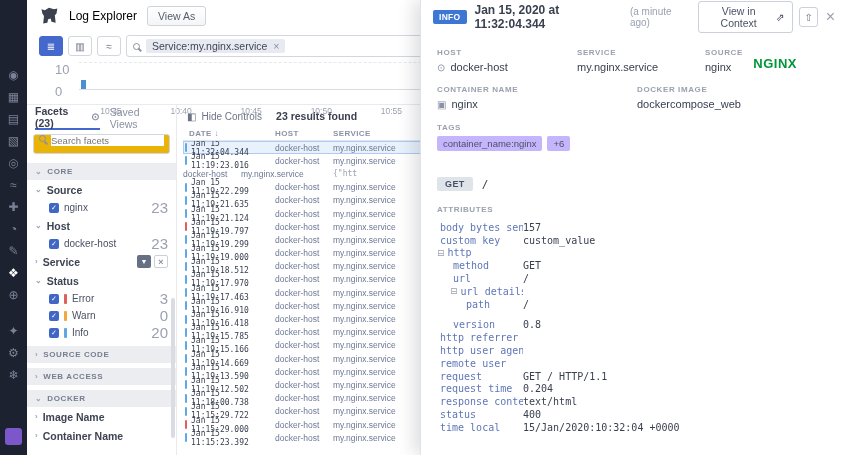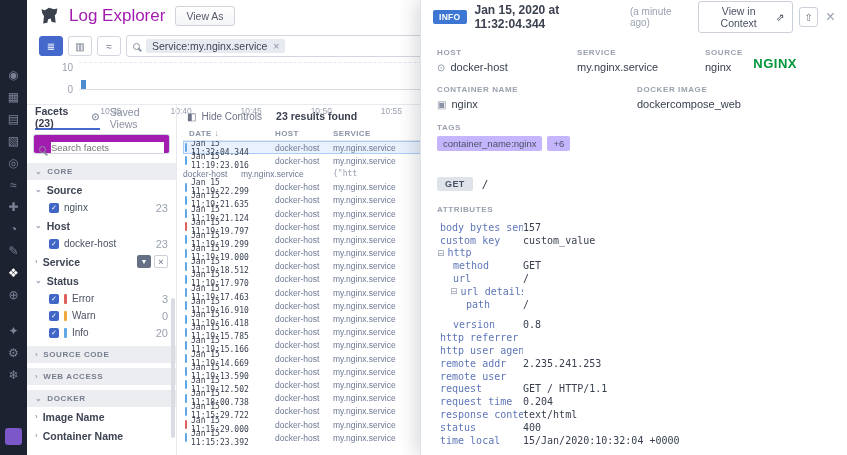--- a/index.html
+++ b/index.html
@@ -11,36 +11,36 @@
   .rail{width:27px;background:#1d2230;display:flex;flex-direction:column;align-items:center;padding-top:64px;flex:none}
   .nav-icon{width:27px;height:22px;display:flex;align-items:center;justify-content:center;color:#7c8296;font-size:12px;cursor:pointer}
   .nav-icon.active{color:#ffffff}
   .rail-bottom{margin-top:14px}
   .avatar{width:17px;height:17px;background:#7b57c9;border-radius:3px;margin-top:auto;margin-bottom:10px;cursor:pointer}
 
   
   .main{flex:1;display:flex;flex-direction:column;min-width:0}
   .app-header{height:32px;display:flex;align-items:center;padding-left:12px;gap:10px;flex:none}
   .logo{display:flex;align-items:center}
-  .title{font-size:17px;color:#a21caf}
+  .title{font-size:12px;color:#000000}
   .save-as{border:1px solid #d0d3da;border-radius:3px;padding:3px 10px;font-size:10.5px;color:#565c6b;background:linear-gradient(#ffffff,#f4f5f7);cursor:pointer}
 
   .toolbar{height:28px;display:flex;align-items:center;padding:0 8px 0 12px;gap:5px;flex:none}
   .vbtn{width:24px;height:20px;border:1px solid #d3d6de;border-radius:3px;display:flex;align-items:center;justify-content:center;font-size:10px;color:#6d7487;background:#fff;cursor:pointer}
   .vbtn.active{background:#4468cc;border-color:#4468cc;color:#fff}
   .searchbox{flex:1;height:22px;border:1px solid #d3d6de;border-radius:3px;display:flex;align-items:center;padding:0 6px;gap:6px;background:#fff}
   .mag{width:7px;height:7px;border:1.5px solid #8a91a2;border-radius:50%;position:relative;flex:none}
   .mag::after{content:"";position:absolute;width:4px;height:1.5px;background:#8a91a2;transform:rotate(45deg);right:-3px;bottom:-2px}
   .chip{background:#e7eaf1;border-radius:2px;padding:1px 6px;font-size:10.5px;color:#3f4656;display:flex;gap:6px;align-items:center}
   .chip .x{color:#8a91a2;cursor:pointer}
 
   
   .chartzone{height:44px;position:relative;padding:2px 6px 0 52px;flex:none}
   .plot{height:28px;border-bottom:1px solid #d9dce3;border-top:1px dashed #e6e8ee;position:relative}
-  .ylab{position:absolute;left:28px;width:18px;text-align:right;font-size:10px;color:#9aa1b0}
+  .ylab{position:absolute;left:28px;width:18px;font-size:13px;color:#9aa1b0}
   .ylab.top{top:2px}.ylab.bot{top:24px}
   .chart-bar{position:absolute;bottom:0;left:2px;width:5px;height:9px;background:#4e8ed0}
   .xticks{position:relative;height:12px;font-size:8.5px;color:#9aa1b0}
   .xticks span{position:absolute;top:16px}
   .xticks span:nth-of-type(1){left:2.8%}
   .xticks span:nth-of-type(2){left:12%}
   .xticks span:nth-of-type(3){left:21.2%}
   .xticks span:nth-of-type(4){left:30.4%}
   .xticks span:nth-of-type(5){left:39.6%}
   .xticks span:nth-of-type(6){left:48.8%}
@@ -48,34 +48,34 @@
   
   .content{flex:1;display:flex;min-height:0;border-top:1px solid #e8eaef}
 
   
   .facets{width:150px;border-right:1px solid #e8eaef;display:flex;flex-direction:column;flex:none;position:relative;overflow:hidden}
   .ftabs{display:flex;align-items:stretch;height:25px;padding:0 8px;gap:10px;font-size:10.5px;flex:none}
   .ftab{display:flex;align-items:center;gap:4px;cursor:pointer}
   .ftab.active{color:#3a4050;font-weight:bold;border-bottom:2px solid #4468cc}
   .ftab.inactive{color:#8a91a2}
   .eye{color:#8a91a2;font-size:10px}
-  .fsearch{margin:4px 6px;height:20px;border:1px solid #d3d6de;border-radius:3px;display:flex;align-items:flex-end;padding:0 5px;gap:5px;flex:none;background:#a21caf}
+  .fsearch{margin:4px 6px;height:20px;border:1px solid #d3d6de;border-radius:3px;display:flex;align-items:flex-start;padding:0 5px;gap:5px;flex:none;background:#eab308}
   .fsearch input{border:none;outline:none;width:100%;font-size:9.5px;color:#3a4050;font-family:"Liberation Sans",sans-serif}
   .fsection{height:17px;background:#ebedf1;color:#767d8e;font-size:8px;font-weight:bold;letter-spacing:.6px;display:flex;align-items:center;padding:0 8px;gap:5px;margin-top:5px;cursor:pointer}
   .fgroup{height:19px;display:flex;align-items:center;padding:0 8px;gap:5px;color:#3e4453;font-size:10.5px;font-weight:bold;cursor:pointer}
   .chev{color:#9aa1b0;font-size:8px}
   .gicons{margin-left:auto;display:flex;gap:3px}
   .gic1{width:14px;height:13px;background:#667085;color:#fff;font-size:7px;border-radius:2px;display:flex;align-items:center;justify-content:center;cursor:pointer}
   .gic2{width:14px;height:13px;border:1px solid #ccd0d9;color:#8a91a2;font-size:9px;border-radius:2px;display:flex;align-items:center;justify-content:center;cursor:pointer}
   .fitem{height:17px;display:flex;align-items:center;padding:0 8px 0 22px;gap:5px;cursor:pointer}
   .cb{width:10px;height:10px;background:#4066c6;border-radius:2px;color:#fff;font-size:7px;display:flex;align-items:center;justify-content:center;flex:none}
   .fbar{width:3px;height:10px;border-radius:1px;flex:none}
   .bar-error{background:#df5f5c}.bar-warn{background:#efa93f}.bar-info{background:#5fa7e6}
   .flabel{color:#4a5164;font-size:10px}
-  .fcount{margin-left:auto;color:#9aa1b0;font-size:11px}
+  .fcount{margin-left:auto;color:#9aa1b0;font-size:15px}
   .fscroll{position:absolute;right:1px;top:55%;width:4px;height:40%;background:#d9dce2;border-radius:2px}
 
   
   .results{flex:1;display:flex;flex-direction:column;min-width:0;padding-left:6px}
   .rheader{height:22px;display:flex;align-items:center;gap:14px;padding:0 4px;flex:none}
   .hidec{display:flex;gap:5px;color:#6d7487;font-size:10px;align-items:center;cursor:pointer}
   .rcount{font-weight:bold;color:#3a4050;font-size:10.5px}
   .thead{display:flex;height:14px;font-size:8px;font-weight:bold;color:#8b93a6;letter-spacing:.4px;border-bottom:1px solid #e4e6eb;align-items:center;flex:none}
   .c-date{width:92px;padding-left:6px}
   .c-host{width:58px}
@@ -727,27 +727,20 @@
             </div>
 
             <div class="attr-row d0">
               <span class="k">
                 <span class="box"></span>
                 <span>http_user_agent</span>
               </span>
               <span class="v"></span>
             </div>
 
-            <div class="attr-row d0">
-              <span class="k">
-                <span class="box"></span>
-                <span>remote_addr</span>
-              </span>
-              <span class="v">2.235.241.253</span>
-            </div>
 
             <div class="attr-row d0">
               <span class="k">
                 <span class="box"></span>
                 <span>remote_user</span>
               </span>
               <span class="v"></span>
             </div>
 
             <div class="attr-row d0">

